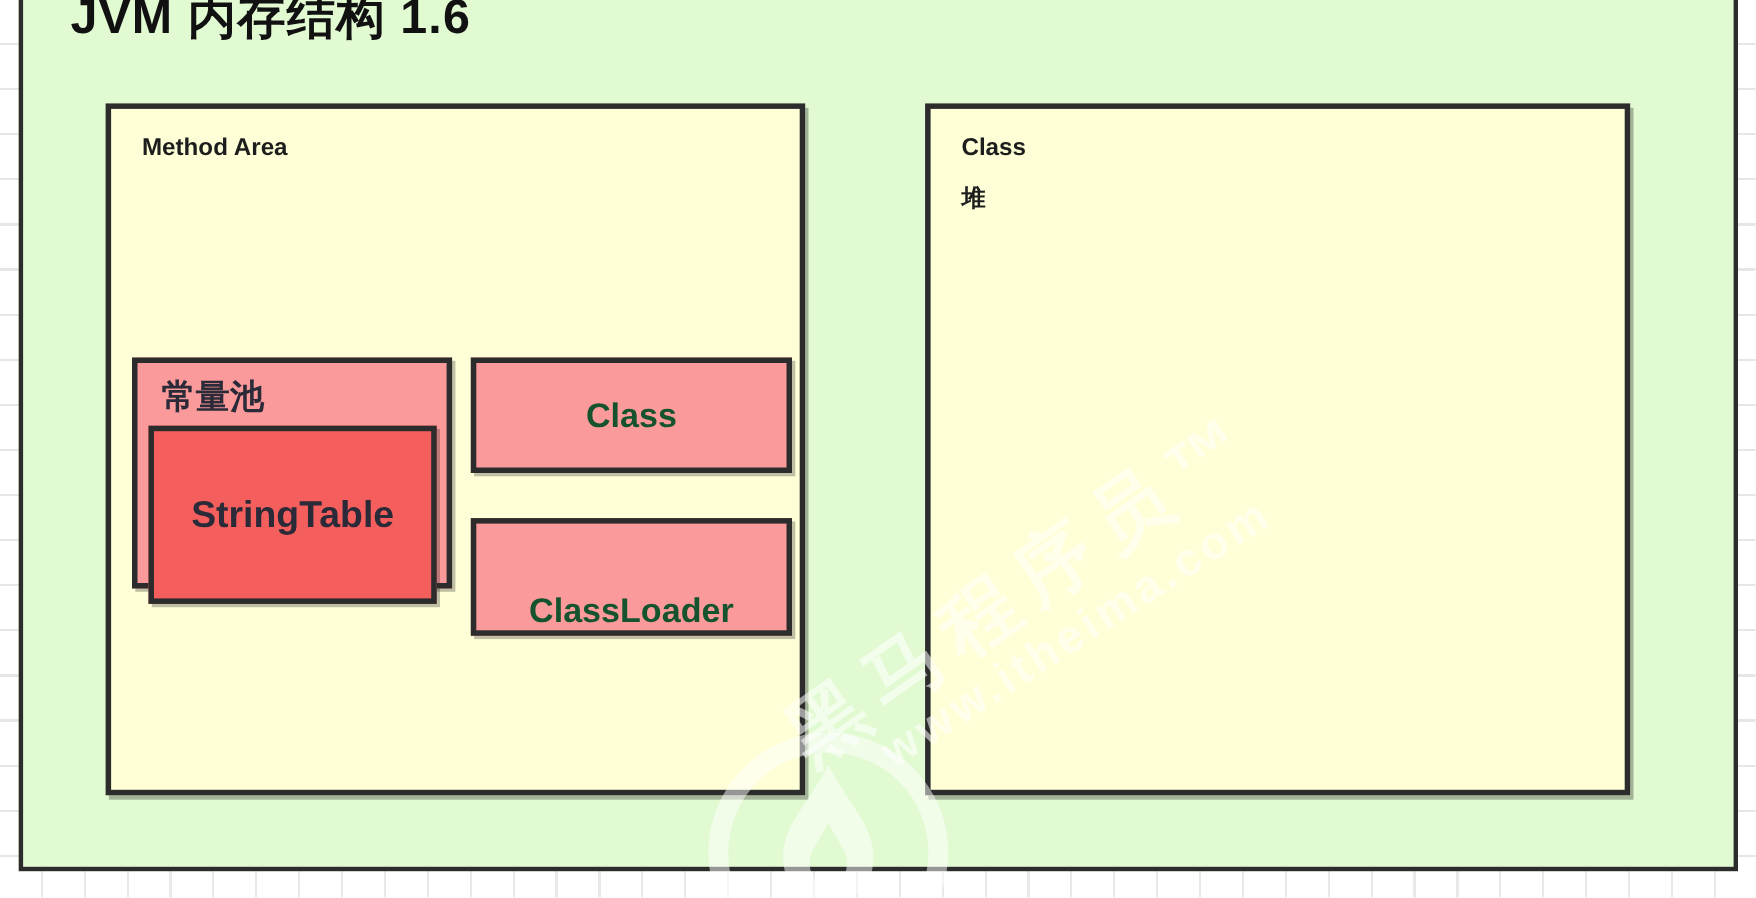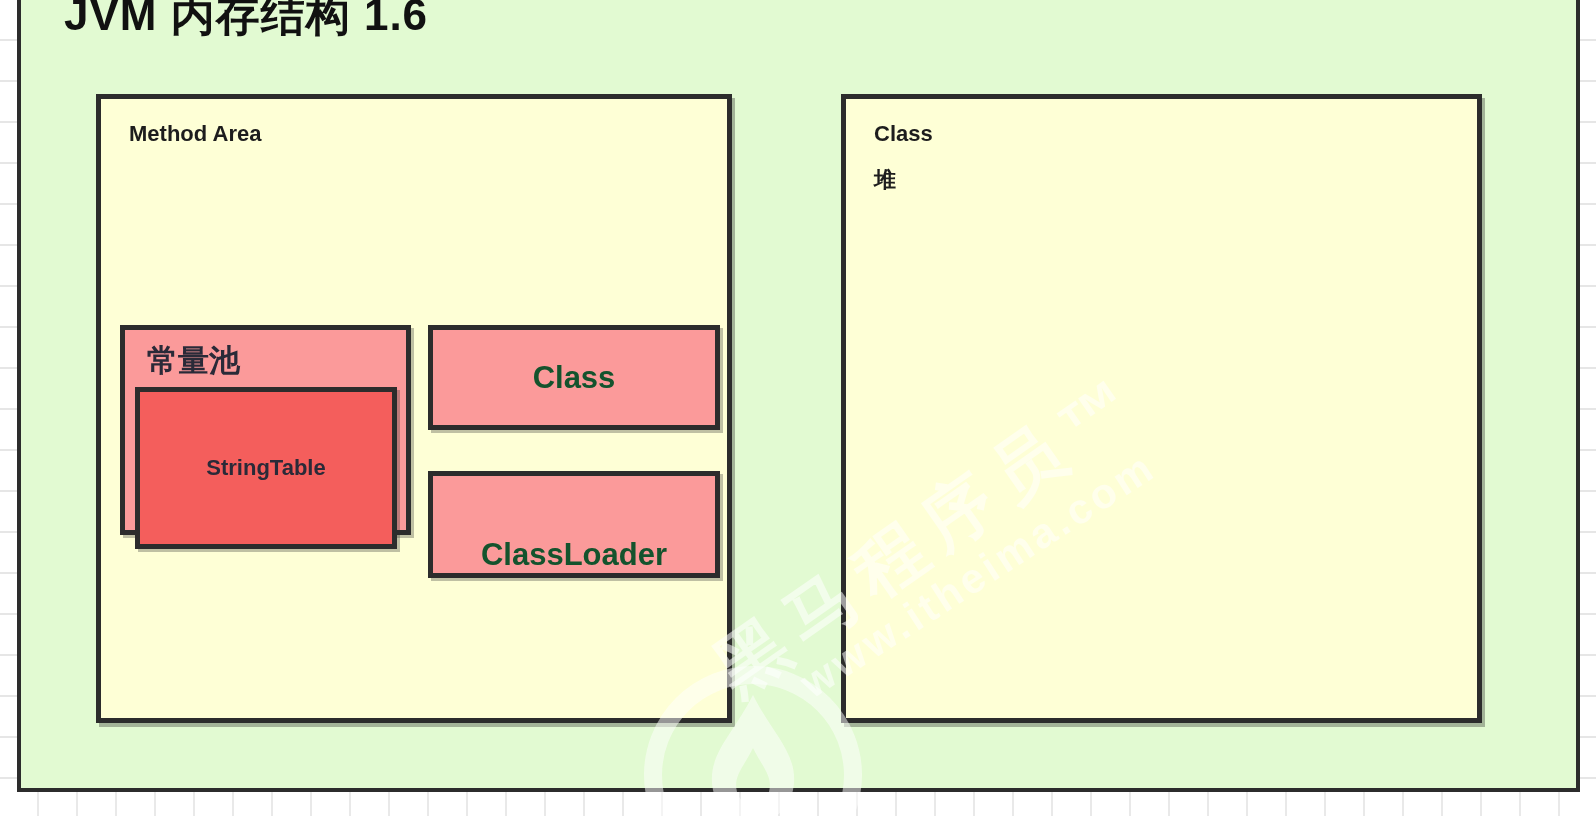--- a/index.html
+++ b/index.html
@@ -93,21 +93,21 @@
   .box-string-table {
     left: 10px; top: 57px;    
     width: 262px; height: 162px;
     background: #f45e5c;
     display: flex;
     align-items: center;
     justify-content: center;
   }
   .box-string-table .st-label {
     font-weight: bold;
-    font-size: 22px;
+    font-size: 34px;
     color: #2a2a38;
     white-space: nowrap;
   }
   .box-class, .box-classloader {
     left: 327px;
     width: 292px;
     background: #fb9a9a;
     display: flex;
     align-items: center;
     justify-content: center;

